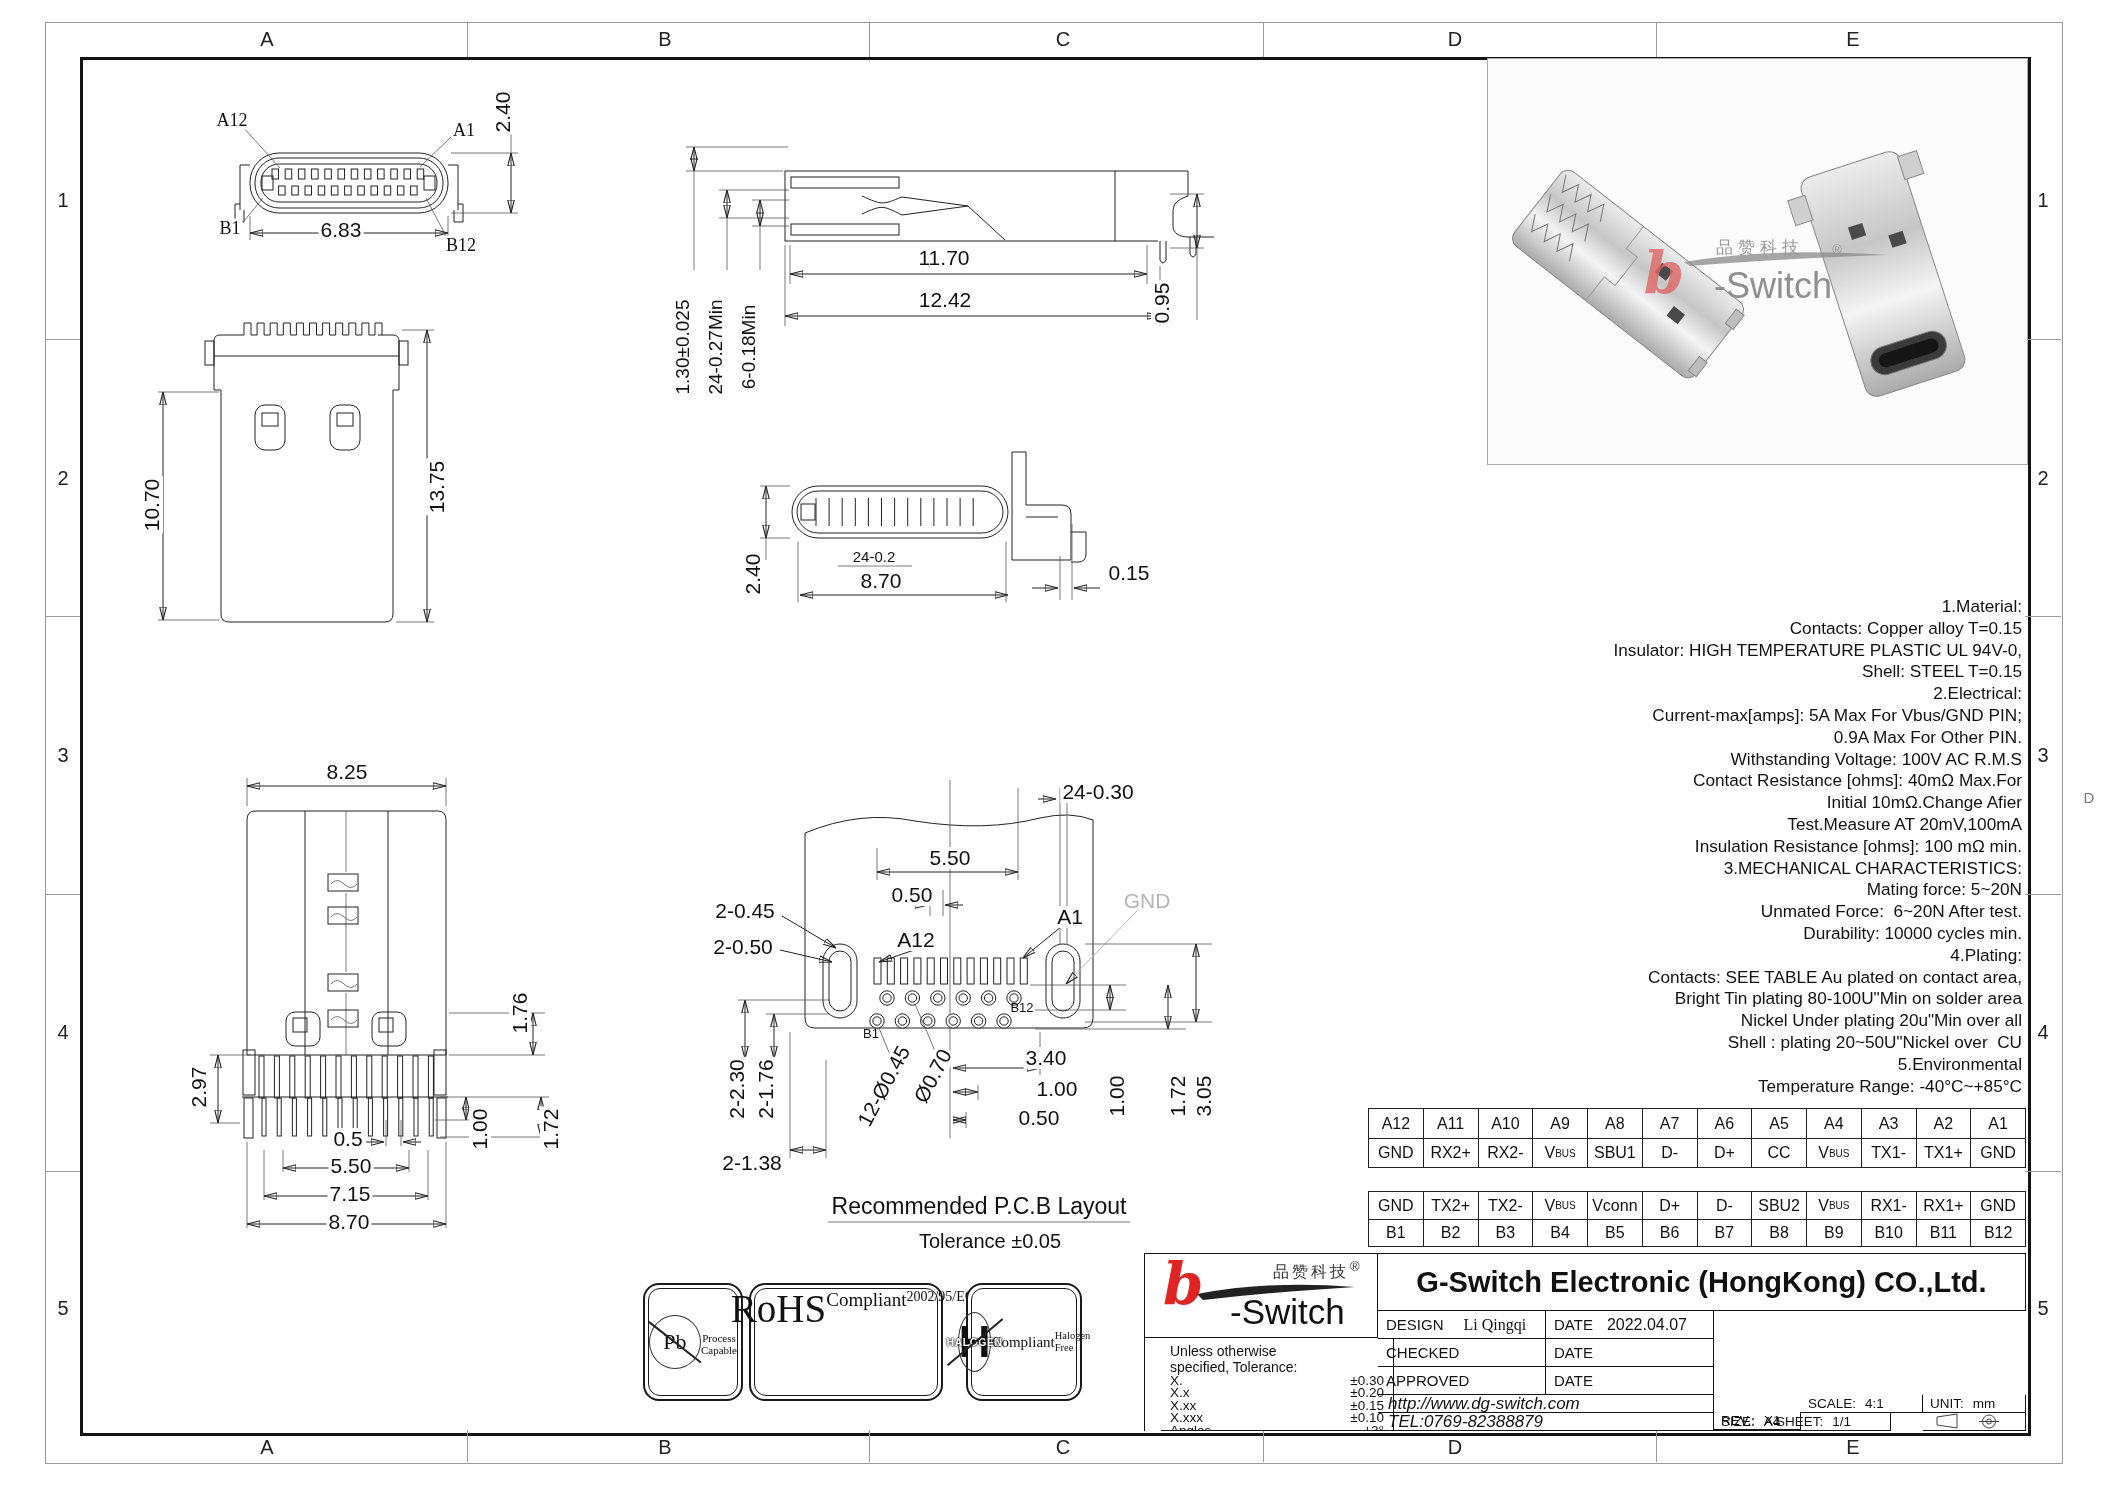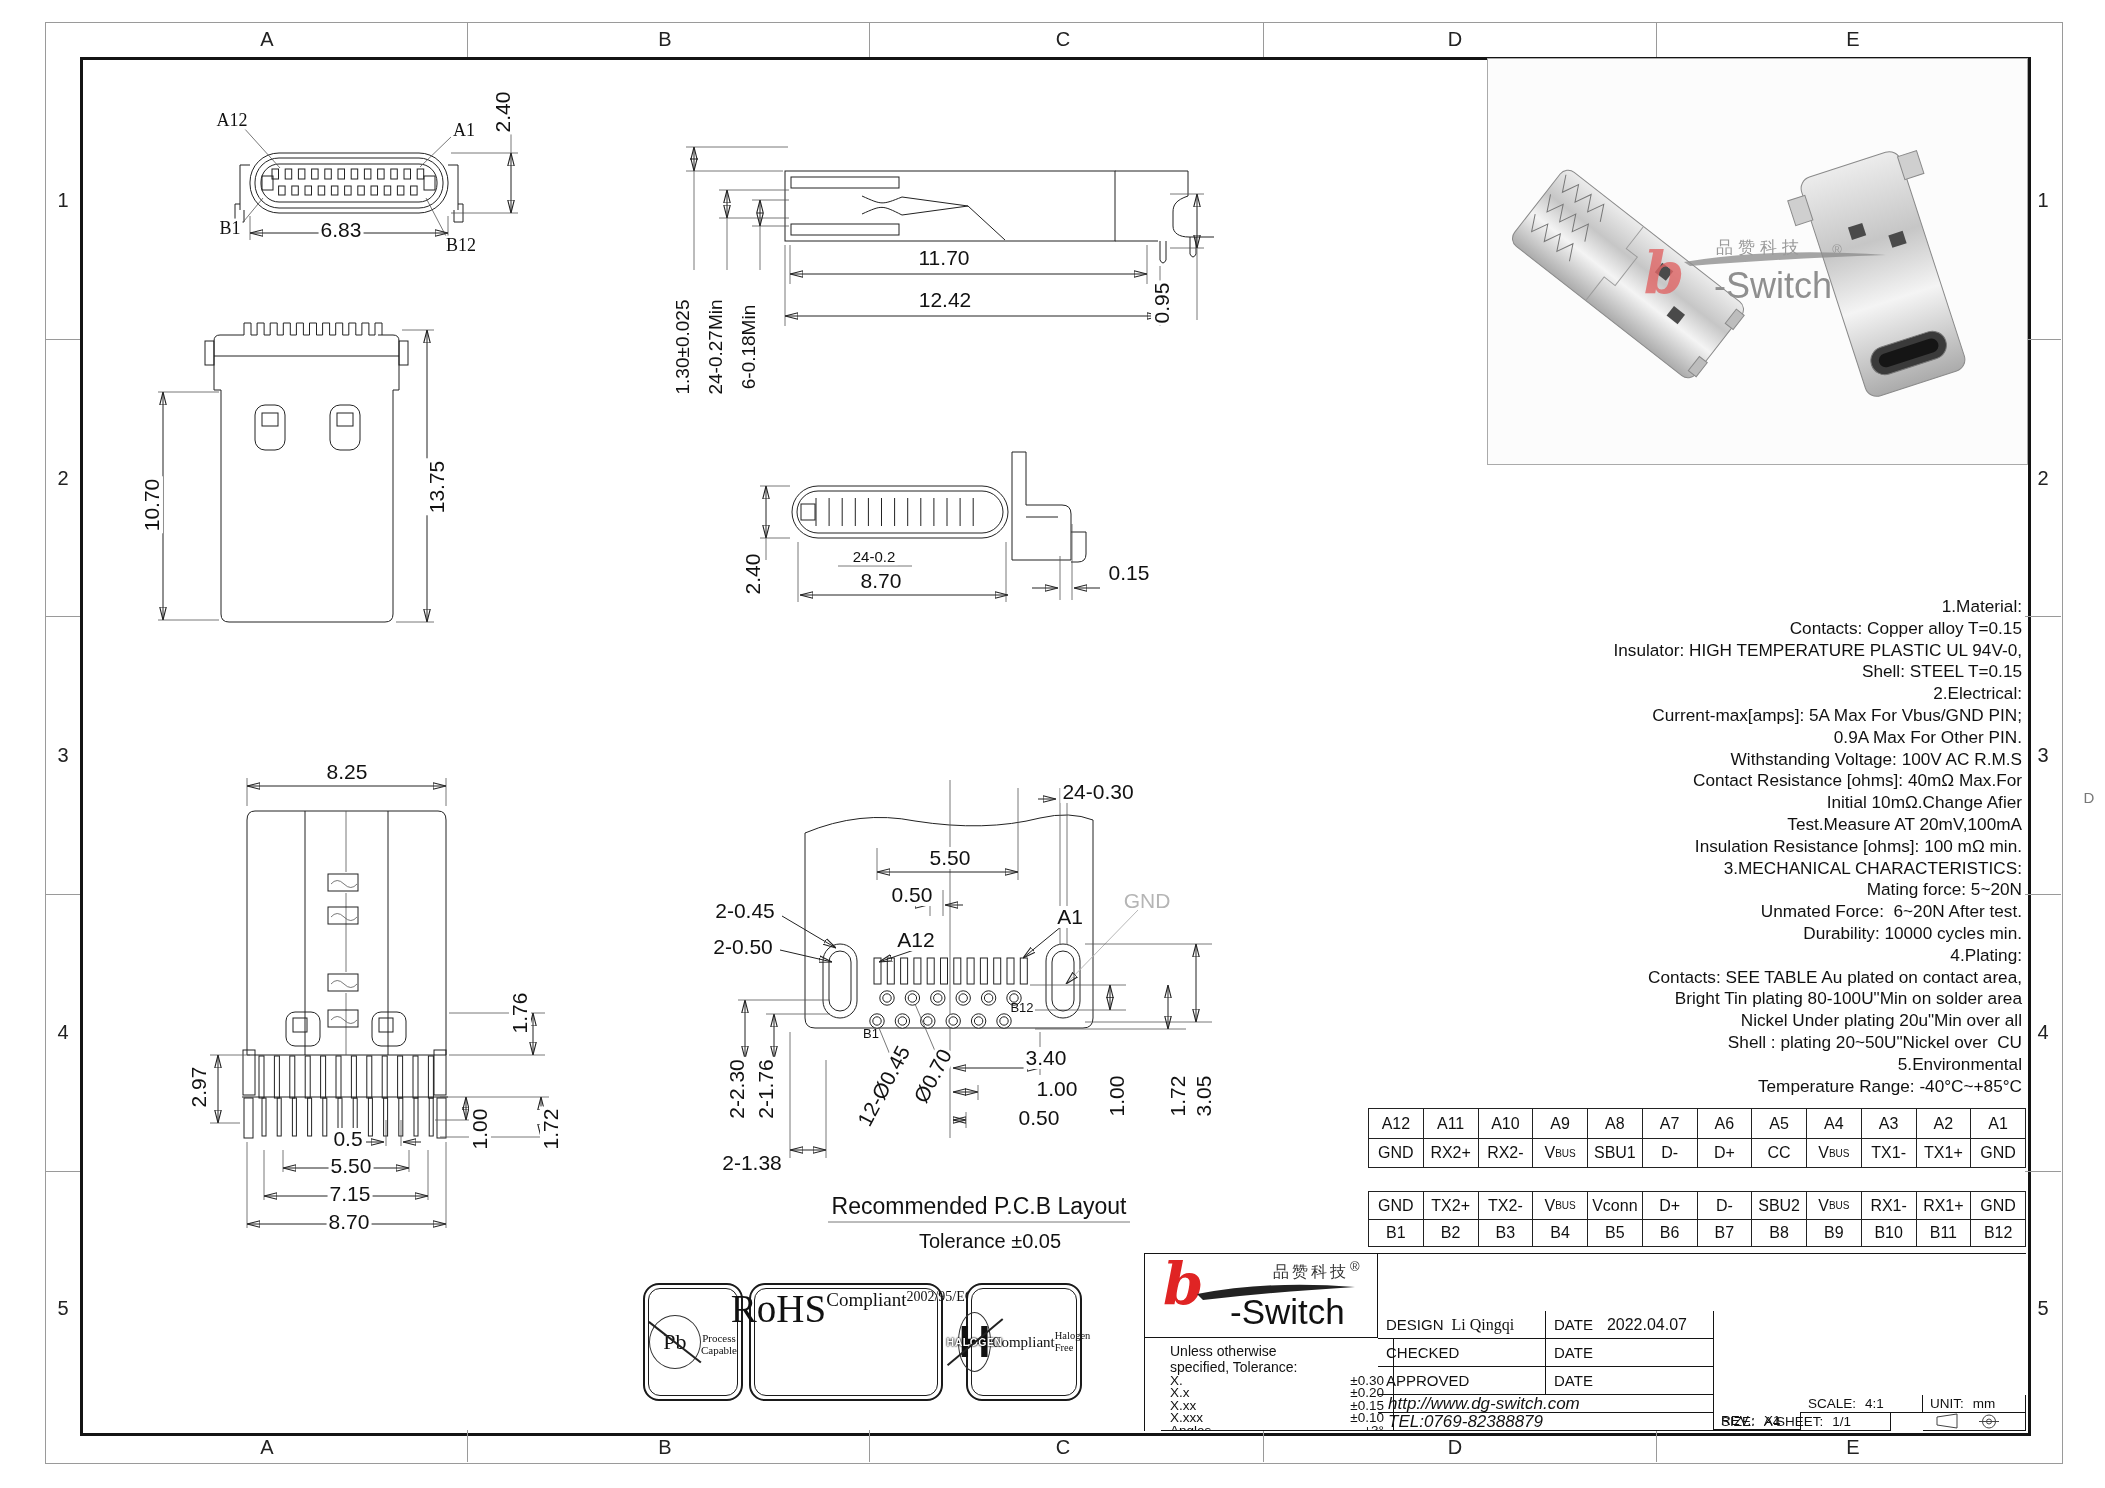--- a/index.html
+++ b/index.html
@@ -49,21 +49,21 @@
   .badge .bin{position:absolute;left:3px;top:3px;right:3px;bottom:3px;border:1.5px solid #1a1a1a;border-radius:12px;
      display:flex;flex-direction:row;align-items:center;justify-content:center;}
   .serif{font-family:"Liberation Serif",serif;}
   .circ{position:relative;border:1.5px solid #333;border-radius:50%;display:flex;align-items:center;justify-content:center;}
   .slash{position:absolute;left:50%;top:50%;height:1.6px;background:#222;transform-origin:center;}
   
   .tb{left:1144px;top:1253px;width:881px;height:177px;border-left:1.5px solid #141414;border-top:1.5px solid #141414;}
   .tbcell{position:absolute;box-sizing:border-box;border-right:1.5px solid #141414;border-bottom:1.5px solid #141414;overflow:hidden;}
   .company{font-size:29px;font-weight:bold;display:flex;align-items:center;justify-content:center;white-space:nowrap;}
   .rowlab{font-size:15px;padding:5px 0 0 8px;}
-  .rowlab .val{font-family:"Liberation Serif",serif;font-size:16px;margin-left:8px;}
+  .rowlab .val{font-family:"Liberation Serif",serif;font-size:16px;margin-left:20px;}
   .rowlab .sval{font-size:16px;margin-left:14px;}
   .urlrow{font-size:17px;padding:0 0 0 10px;display:flex;align-items:center;font-style:italic;}
   .mini{font-size:13.5px;display:flex;align-items:center;padding-left:7px;gap:9px;}
   .tolbox{font-size:14px;line-height:16px;padding:5px 9px 0 9px;}
   .trow{display:flex;justify-content:space-between;font-size:13.5px;line-height:12.4px;}
   
   .logob{font-weight:bold;font-style:italic;color:#e02424;font-family:"DejaVu Serif",serif;}
   .nline{display:block;text-align:right;}
   .photo{left:1487px;top:58px;width:539px;height:405px;border:1px solid #aaa;background:#fcfcfc;}
 </style>
@@ -654,20 +654,21 @@
             <span>X.xxx</span>
             <span>±0.10</span>
           </div>
           <div class="trow">
             <span>Angles</span>
             <span>±3°</span>
           </div>
         </div>
     </div>
 
+    <div class="tbcell company" style="left:233px;top:0;width:648px;height:57px">G-Switch Electronic (HongKong) CO.,Ltd.</div>
 
     <div class="tbcell rowlab" style="left:233px;top:57px;width:168px;height:28px">
       <span>DESIGN</span><span class="val">Li Qingqi</span>
     </div>
     <div class="tbcell rowlab" style="left:401px;top:57px;width:168px;height:28px">
       <span>DATE</span><span class="sval">2022.04.07</span>
     </div>
     <div class="tbcell rowlab" style="left:233px;top:85px;width:168px;height:28px">
       <span>CHECKED</span>
     </div>

